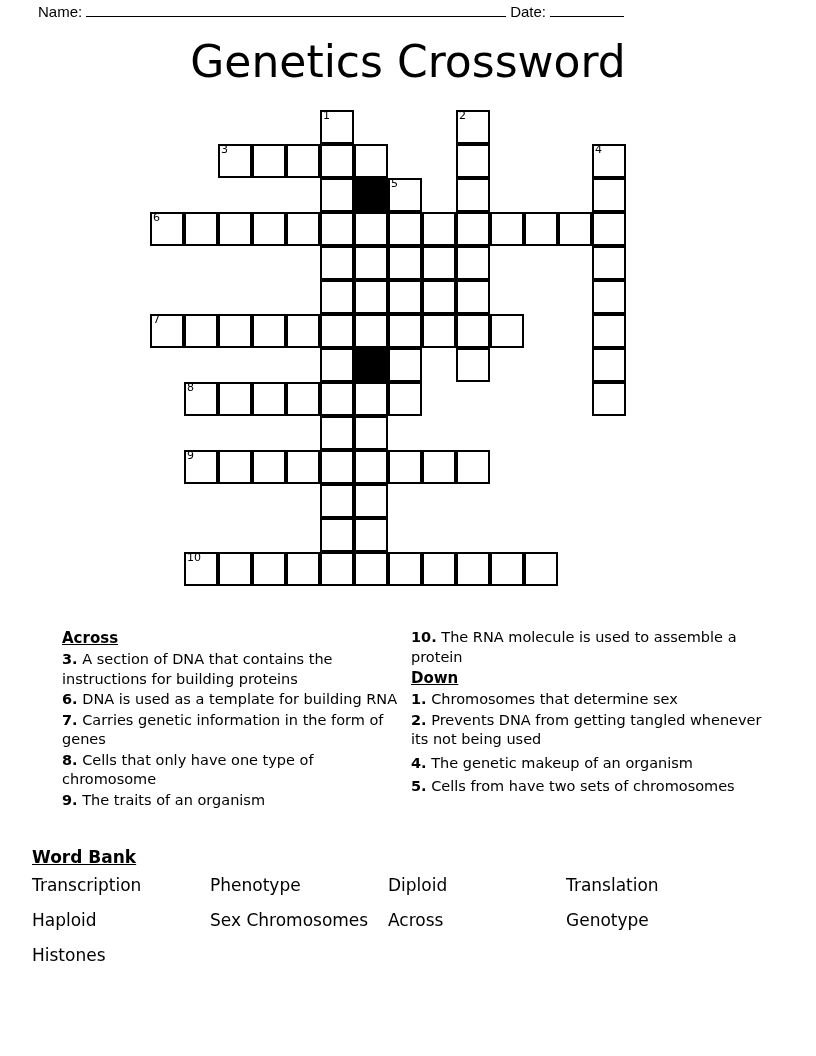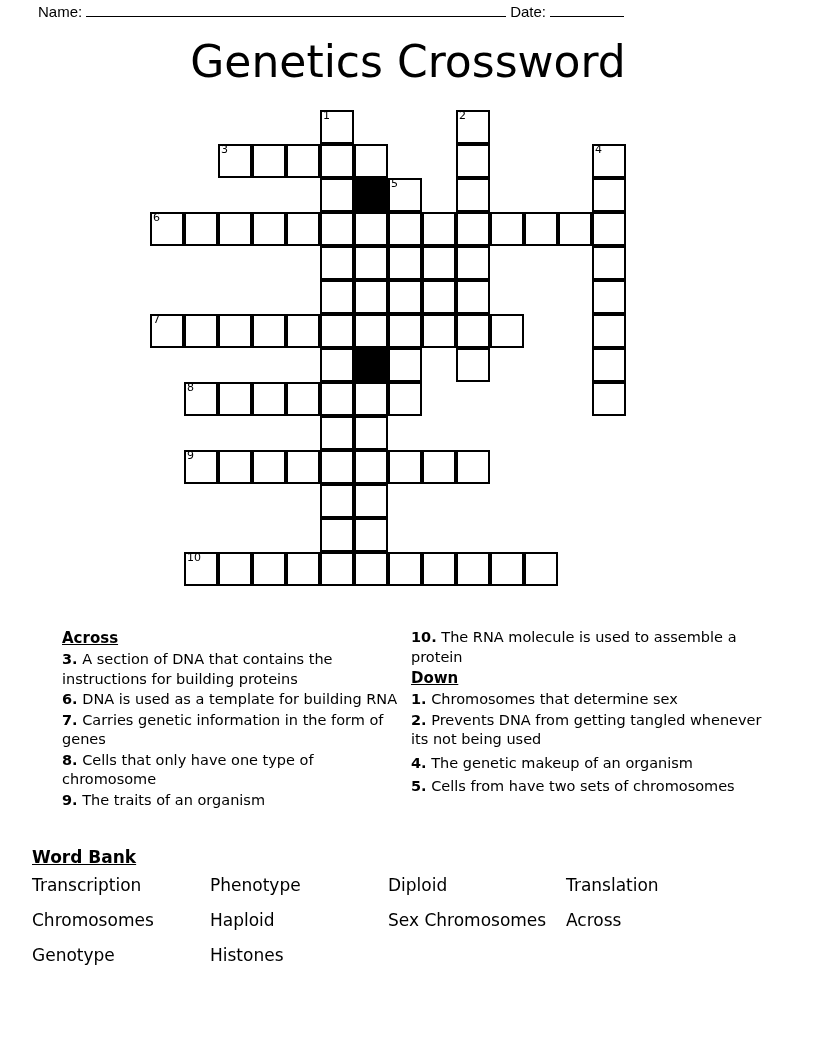--- a/index.html
+++ b/index.html
@@ -329,20 +329,19 @@
   </div>
 </div>
 
 <div id="word-bank">
   <div class="wb-heading">Word Bank</div>
   <div class="wb-grid">
     <div class="wb-word">Transcription</div>
     <div class="wb-word">Phenotype</div>
     <div class="wb-word">Diploid</div>
     <div class="wb-word">Translation</div>
-    <div class="wb-word">Chromosomes</div>
     <div class="wb-word">Haploid</div>
     <div class="wb-word">Sex Chromosomes</div>
     <div class="wb-word">Across</div>
     <div class="wb-word">Genotype</div>
     <div class="wb-word">Histones</div>
   </div>
 </div>
 
 </body></html>

